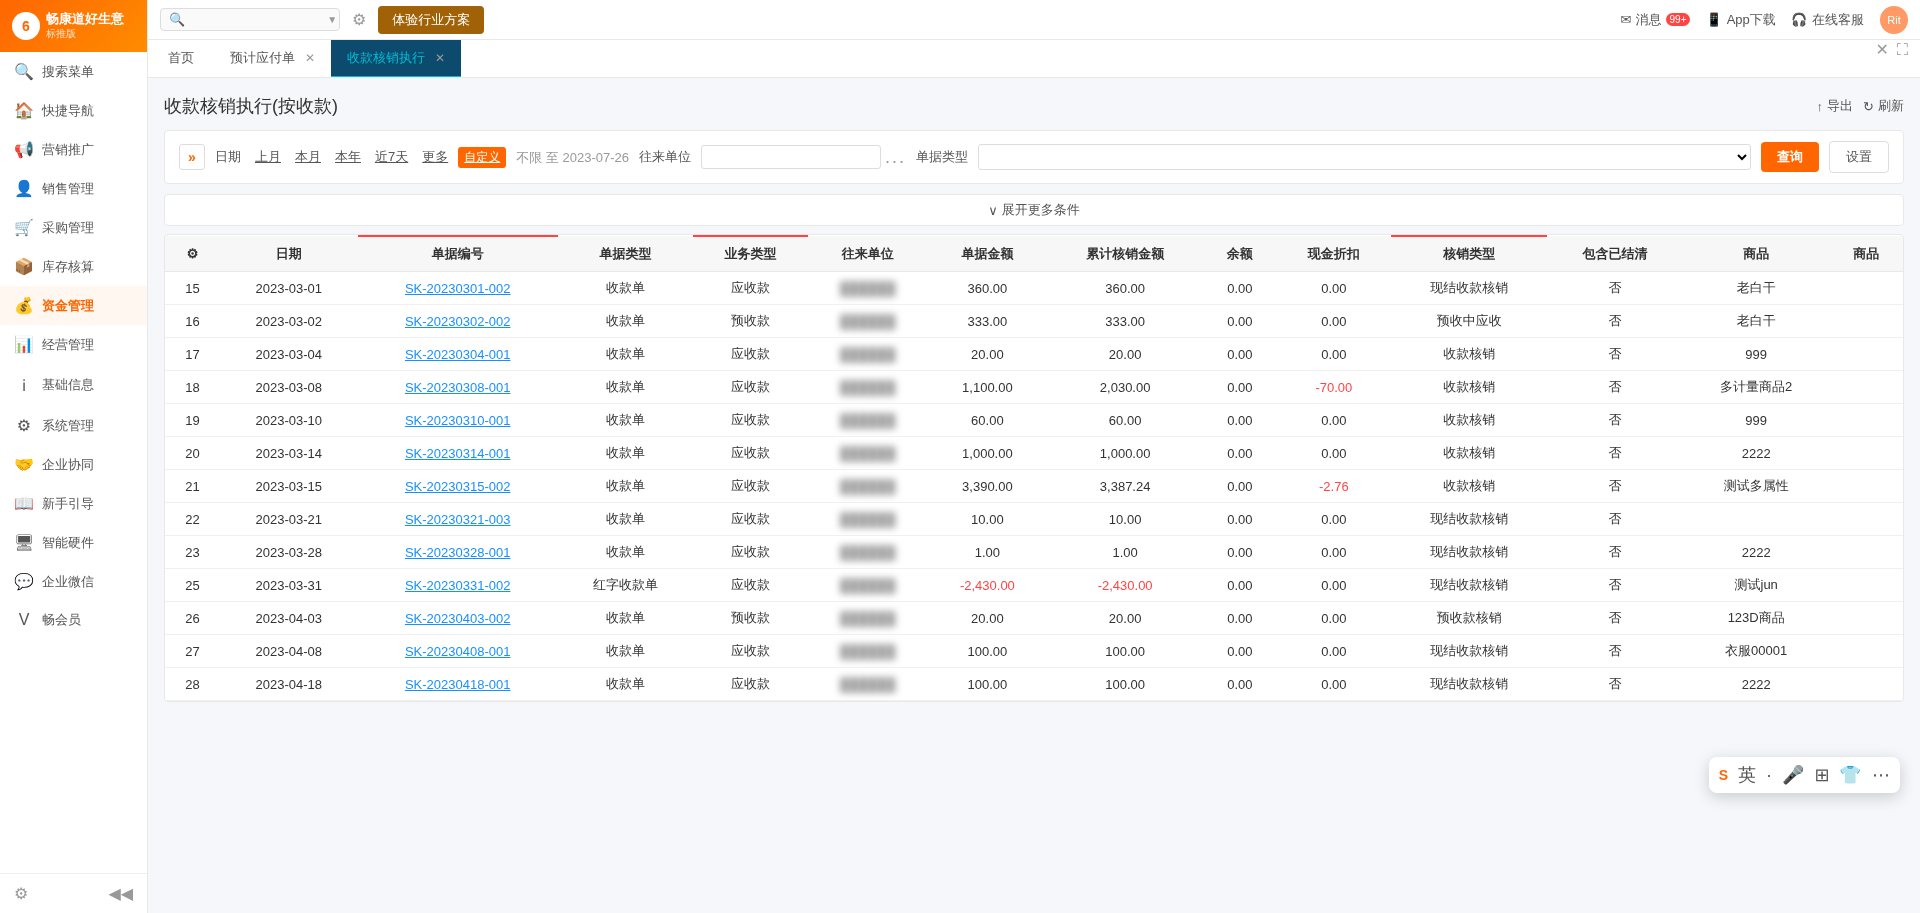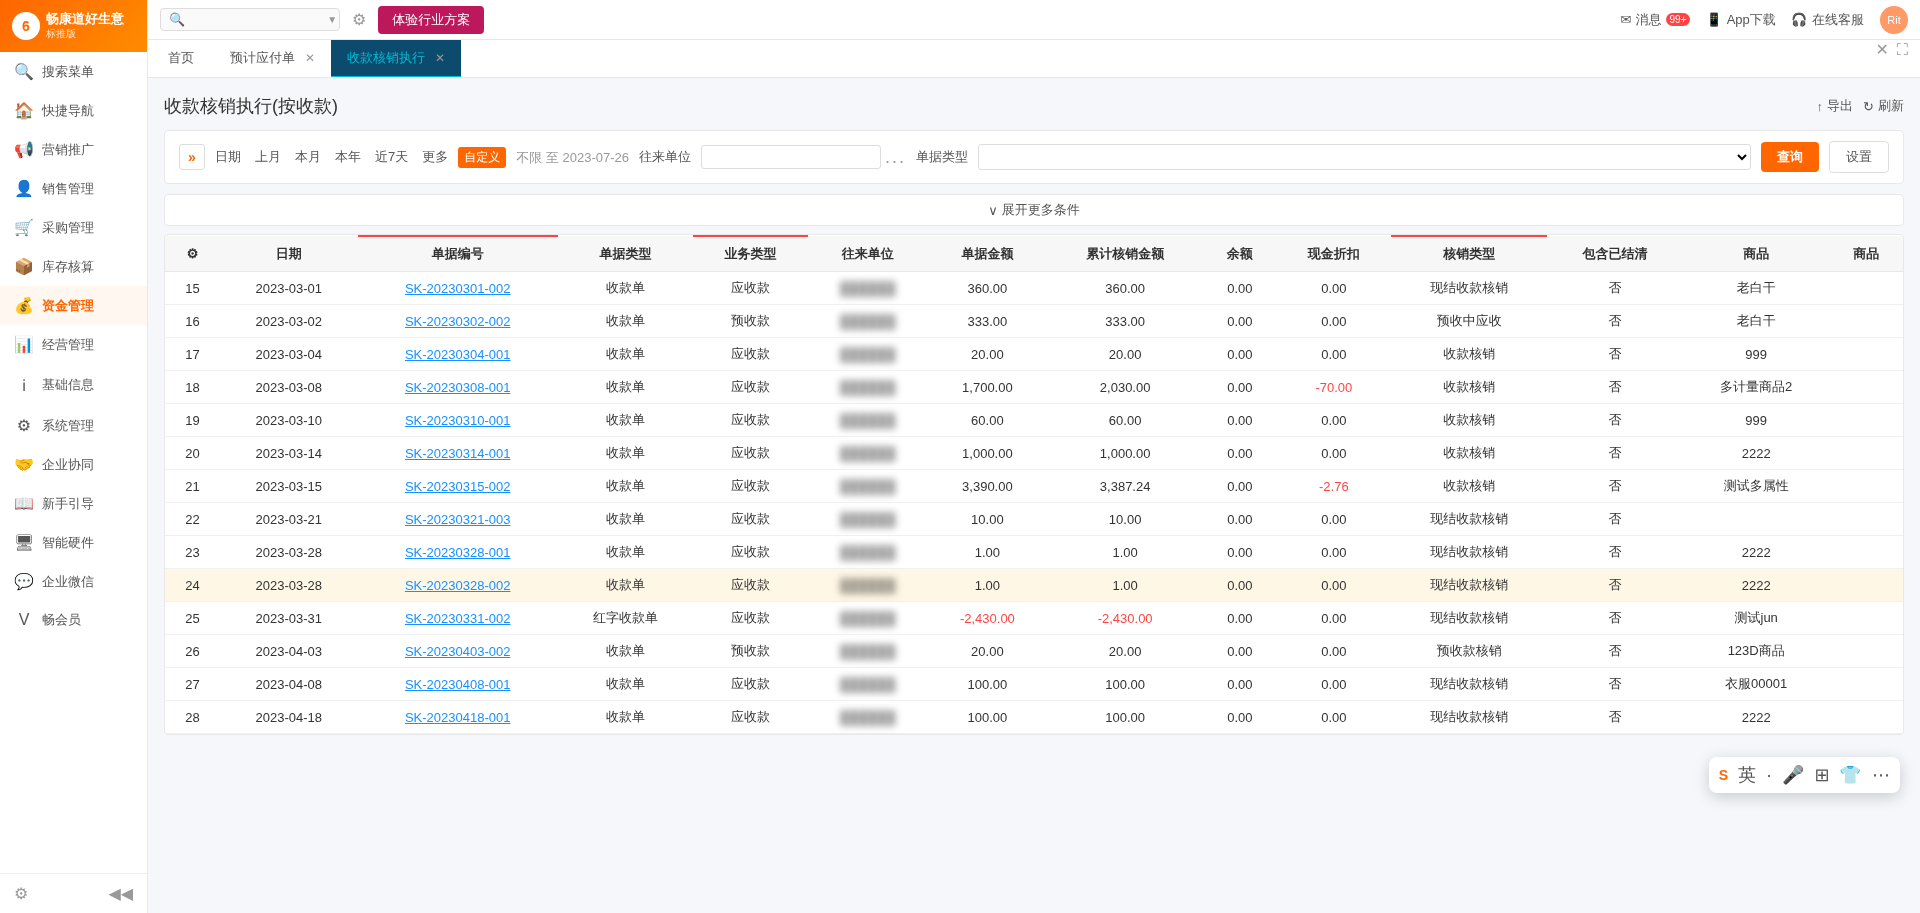--- a/index.html
+++ b/index.html
@@ -43,21 +43,21 @@
       display: flex; align-items: center; padding: 0 12px; gap: 12px;
     }
     .topbar-input-wrap {
       display: flex; align-items: center; gap: 6px; border: 1px solid #ddd;
       border-radius: 4px; padding: 3px 8px; width: 180px; background: #fafafa;
     }
     .topbar-input-wrap input { border: none; background: transparent; outline: none; font-size: 12px; width: 130px; color: #999; }
     .topbar-caret { color: #999; font-size: 10px; }
     .topbar-gear { font-size: 16px; color: #999; cursor: pointer; }
     .topbar-btn-industry {
-      background: #be185d; color: #fff; border: none; border-radius: 4px;
+      background: #a16207; color: #fff; border: none; border-radius: 4px;
       padding: 5px 14px; cursor: pointer; font-size: 13px;
     }
     .topbar-right { margin-left: auto; display: flex; align-items: center; gap: 16px; }
     .topbar-msg { display: flex; align-items: center; gap: 4px; cursor: pointer; color: #555; font-size: 12px; }
     .msg-badge { background: #ff4444; color: #fff; border-radius: 8px; font-size: 10px; padding: 1px 4px; }
     .topbar-app { display: flex; align-items: center; gap: 4px; cursor: pointer; color: #555; font-size: 12px; }
     .topbar-service { display: flex; align-items: center; gap: 4px; cursor: pointer; color: #555; font-size: 12px; }
     .topbar-avatar { width: 28px; height: 28px; border-radius: 50%; background: #ddd; font-size: 11px; display: flex; align-items: center; justify-content: center; color: #fff; background: #ff9966; cursor: pointer; }
 
     
@@ -92,21 +92,21 @@
       margin-bottom: 10px; border: 1px solid #e8e8e8;
     }
     .filter-row { display: flex; align-items: center; gap: 10px; flex-wrap: wrap; }
     .filter-collapse-btn {
       width: 26px; height: 26px; border: 1px solid #ddd; border-radius: 3px;
       background: #fff; cursor: pointer; display: flex; align-items: center; justify-content: center;
       color: #ff6600; font-weight: bold; font-size: 14px;
     }
     .filter-label { color: #555; font-size: 13px; white-space: nowrap; }
     .filter-date-options { display: flex; align-items: center; gap: 6px; }
-    .date-opt { color: #555; cursor: pointer; font-size: 13px; padding: 2px 4px; }
+    .date-opt { color: #555; cursor: pointer; font-size: 13px; padding: 2px 4px; text-decoration: underline; }
     .date-opt.custom { background: #ff6600; color: #fff; padding: 2px 6px; border-radius: 3px; font-size: 12px; }
     .filter-date-range { font-size: 13px; color: #999; margin-top: 2px; display: block; }
     .filter-unit-wrap { display: flex; align-items: center; gap: 4px; }
     .filter-unit-input {
       border: 1px solid #ddd; border-radius: 3px; padding: 4px 8px;
       font-size: 12px; width: 180px; outline: none;
     }
     .filter-unit-more { color: #999; font-size: 18px; letter-spacing: 2px; cursor: pointer; }
     .filter-type-wrap { display: flex; align-items: center; gap: 4px; flex: 1; }
     .filter-type-select {
@@ -419,21 +419,21 @@
                 <td>999</td>
                 <td></td>
               </tr>
               <tr>
                 <td>18</td>
                 <td>2023-03-08</td>
                 <td class="link-cell">SK-20230308-001</td>
                 <td>收款单</td>
                 <td>应收款</td>
                 <td style="color: transparent; text-shadow: rgba(0, 0, 0, 0.35) 0px 0px 7px; user-select: none;">██████</td>
-                <td>1,700.00</td>
+                <td>1,100.00</td>
                 <td>2,030.00</td>
                 <td>0.00</td>
                 <td style="color: rgb(255, 68, 68);">-70.00</td>
                 <td>收款核销</td>
                 <td>否</td>
                 <td>多计量商品2</td>
                 <td></td>
               </tr>
               <tr>
                 <td>19</td>
@@ -496,36 +496,20 @@
                 <td>0.00</td>
                 <td>现结收款核销</td>
                 <td>否</td>
                 <td></td>
                 <td></td>
               </tr>
               <tr>
                 <td>23</td>
                 <td>2023-03-28</td>
                 <td class="link-cell">SK-20230328-001</td>
-                <td>收款单</td>
-                <td>应收款</td>
-                <td style="color: transparent; text-shadow: rgba(0, 0, 0, 0.35) 0px 0px 7px; user-select: none;">██████</td>
-                <td>1.00</td>
-                <td>1.00</td>
-                <td>0.00</td>
-                <td>0.00</td>
-                <td>现结收款核销</td>
-                <td>否</td>
-                <td>2222</td>
-                <td></td>
-              </tr>
-              <tr class="highlighted">
-                <td>24</td>
-                <td>2023-03-28</td>
-                <td class="link-cell">SK-20230328-002</td>
                 <td>收款单</td>
                 <td>应收款</td>
                 <td style="color: transparent; text-shadow: rgba(0, 0, 0, 0.35) 0px 0px 7px; user-select: none;">██████</td>
                 <td>1.00</td>
                 <td>1.00</td>
                 <td>0.00</td>
                 <td>0.00</td>
                 <td>现结收款核销</td>
                 <td>否</td>
                 <td>2222</td>

